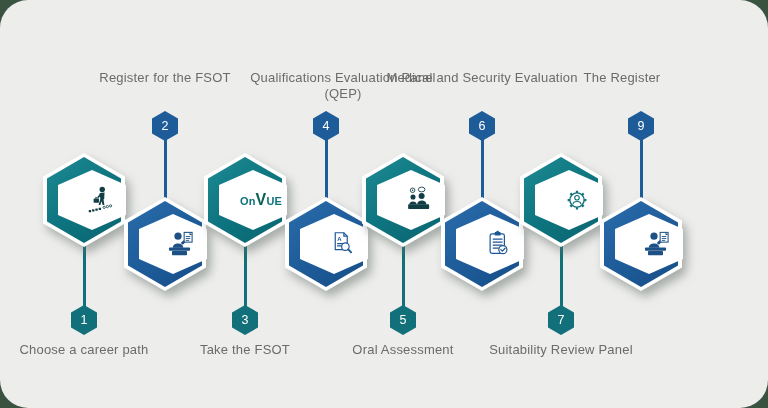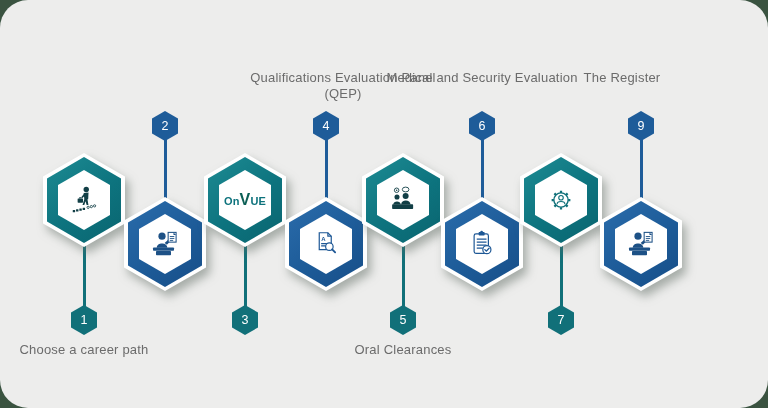--- a/index.html
+++ b/index.html
@@ -15,21 +15,21 @@
   .stage{position:absolute;left:0;top:0;width:768px;height:408px;}
 
   .hex{clip-path:polygon(50% 0,100% 25%,100% 75%,50% 100%,0 75%,0 25%);}
   .hex-wrap{position:absolute;width:82px;height:94px;
     filter:drop-shadow(4px 6px 5px rgba(96,108,100,.5));}
   .hex-outer{position:absolute;left:0;top:0;width:82px;height:94px;background:#ffffff;}
   .hex-color{position:absolute;left:4px;top:4px;width:74px;height:86px;}
   .teal>.hex-color{background:linear-gradient(140deg,#1d8b93 0%,#0d737e 55%,#0a6570 100%);}
   .blue>.hex-color{background:linear-gradient(140deg,#2a6cab 0%,#1d5b98 55%,#174e88 100%);}
   .hex-inner{position:absolute;left:15px;top:17px;width:52px;height:60px;background:#ffffff;
-    display:flex;align-items:center;justify-content:center;}
+    display:flex;align-items:center;justify-content:center;padding-left:16px;}
 
   .badge{position:absolute;width:26px;height:30px;color:#ffffff;
     font-size:12.5px;display:flex;align-items:center;justify-content:center;
     filter:drop-shadow(2px 3px 3px rgba(96,108,100,.4));}
   .badge.tealbg{background:#117079;}
   .badge.bluebg{background:#1e5c99;}
 
   .line{position:absolute;width:3px;}
   .line.tealbg{background:#117079;}
   .line.bluebg{background:#1e5c99;}
@@ -105,31 +105,33 @@
           <rect x="28.2" y="8.5" width="10.6" height="13" fill="#ffffff" stroke="#1d5186" stroke-width="1.4"></rect>
           <path d="M35.3 8.5 L38.8 12 H35.3 Z" fill="#1d5186"></path>
           <path d="M30.4 14 h6 M30.4 16.6 h6 M30.4 19.2 h4.5" stroke="#1d5186" stroke-width="1.2" fill="none"></path>
         </g>
       </svg>
     </div>
   </div>
   <div class="badge bluebg hex" style="left:152px;top:111px;">
     <span>2</span>
   </div>
+  <div class="label top" style="left:65px;">Register for the FSOT</div>
 
   <div class="hex-wrap teal" style="left:204px;top:153px;">
     <div class="hex hex-outer"></div>
     <div class="hex hex-color"></div>
     <div class="hex hex-inner">
       <div class="onvue"><span>On</span><span class="v">V</span><span>UE</span></div>
     </div>
   </div>
   <div class="badge tealbg hex" style="left:232px;top:305px;">
     <span>3</span>
   </div>
+  <div class="label bottom" style="left:135px;">Take the FSOT</div>
 
   <div class="hex-wrap blue" style="left:285px;top:197px;">
     <div class="hex hex-outer"></div>
     <div class="hex hex-color"></div>
     <div class="hex hex-inner">
       <svg width="36" height="36" viewBox="0 0 48 48">
         <g fill="none" stroke="#1d5795" stroke-width="1.6">
           <path d="M15 9 H26.5 L31 13.5 V31.5 H15 Z"></path>
           <path d="M26.5 9 V13.5 H31"></path>
         </g>
@@ -161,21 +163,21 @@
           <circle cx="27.5" cy="18.5" r="4"></circle>
           <path d="M21.5 30 C21.5 23 34 23 34 30 Z"></path>
           <rect x="9.5" y="29.5" width="28" height="6.5" rx="1"></rect>
         </g>
       </svg>
     </div>
   </div>
   <div class="badge tealbg hex" style="left:390px;top:305px;">
     <span>5</span>
   </div>
-  <div class="label bottom" style="left:293px;">Oral Clearances</div>
+  <div class="label bottom" style="left:293px;">Oral Assessment</div>
 
   <div class="hex-wrap blue" style="left:441px;top:197px;">
     <div class="hex hex-outer"></div>
     <div class="hex hex-color"></div>
     <div class="hex hex-inner">
       <svg width="36" height="36" viewBox="0 0 48 48">
         <rect x="13.5" y="10.5" width="19" height="26" rx="2.5" fill="none" stroke="#1d5795" stroke-width="1.6"></rect>
         <rect x="19.5" y="8" width="8" height="4.6" rx="1" fill="#1d5795"></rect>
         <circle cx="23.5" cy="8" r="1.8" fill="#1d5795"></circle>
         <path d="M17 17.5 h13 M17 21.5 h13 M17 25.5 h13 M17 29.5 h8" stroke="#1d5795" stroke-width="1.7" fill="none"></path>
@@ -206,20 +208,21 @@
             <path d="M15.2 32.8 l2.1 -2.1"></path>
         </g>
         <circle cx="24" cy="21" r="3" fill="none" stroke="#0f7079" stroke-width="1.5"></circle>
         <path d="M18.8 29.6 C18.8 24.8 29.2 24.8 29.2 29.6" fill="none" stroke="#0f7079" stroke-width="1.5"></path>
       </svg>
     </div>
   </div>
   <div class="badge tealbg hex" style="left:548px;top:305px;">
     <span>7</span>
   </div>
+  <div class="label bottom" style="left:451px;">Suitability Review Panel</div>
 
   <div class="hex-wrap blue" style="left:600px;top:197px;">
     <div class="hex hex-outer"></div>
     <div class="hex hex-color"></div>
     <div class="hex hex-inner">
       <svg width="36" height="36" viewBox="0 0 48 48">
         <g fill="#1d5186">
           <circle cx="20" cy="13.5" r="4.8"></circle>
           <path d="M13 29 C13 21.5 27 21.5 27 29 Z"></path>
           <path d="M23.5 22.5 L30 16.5 L32.5 19 L26.5 25 Z"></path>

